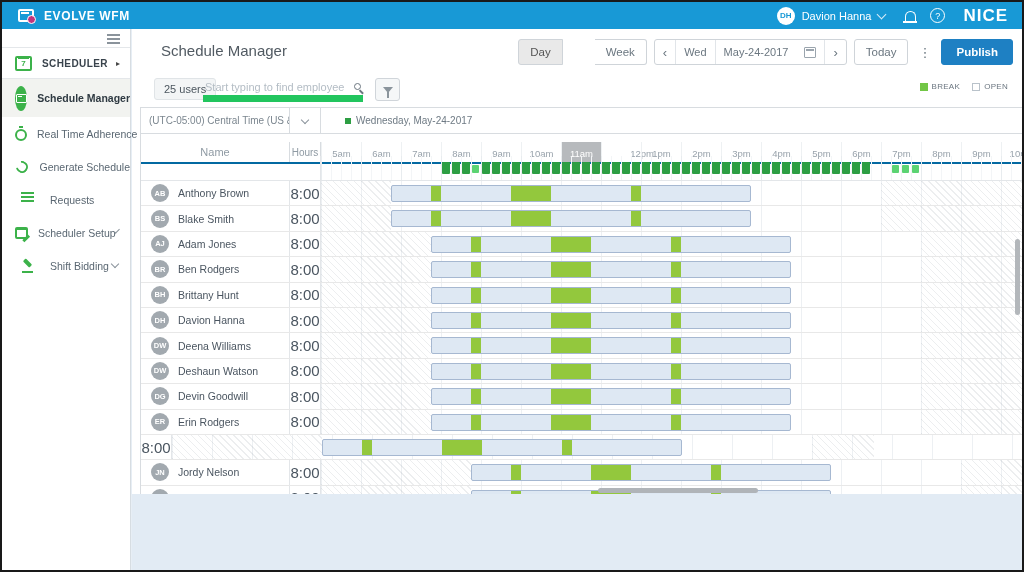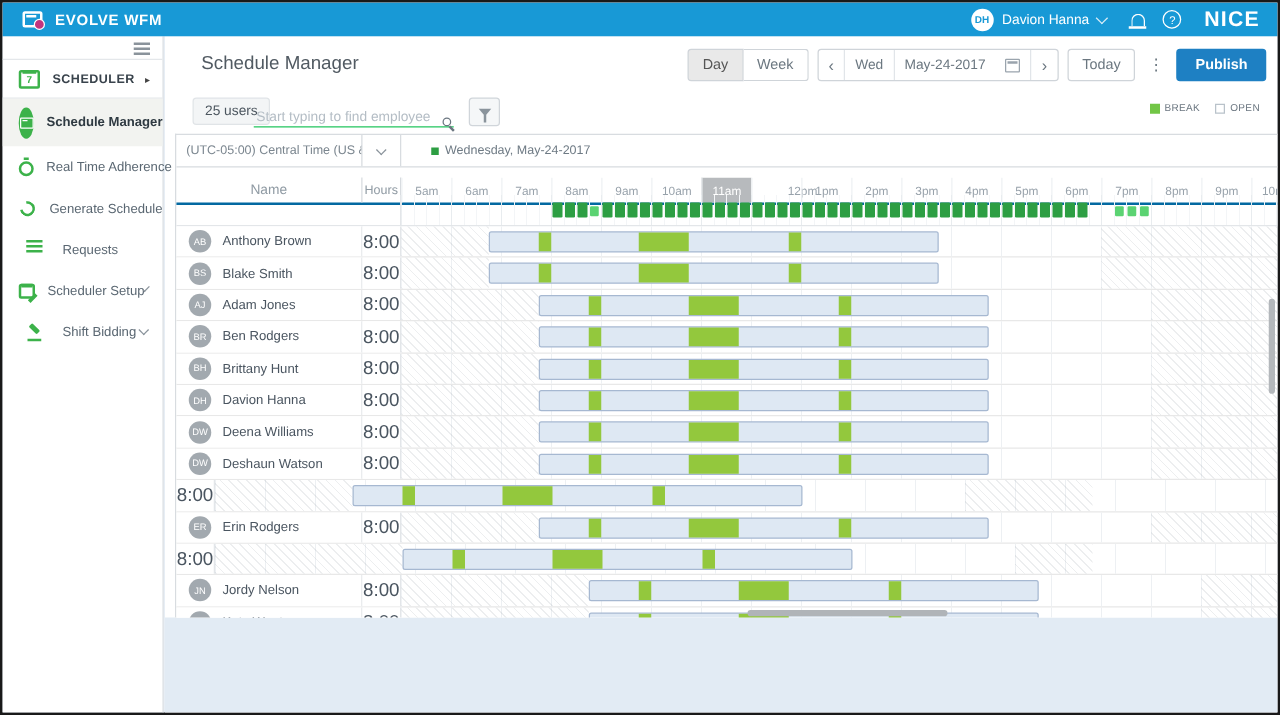--- a/index.html
+++ b/index.html
@@ -55,39 +55,39 @@
   
   .main{position:absolute;top:27px;left:130px;right:0;bottom:0;background:#fff;}
   .footer-strip{position:absolute;left:0;right:0;top:465px;bottom:0;background:#e2ebf4;}
   .page-title{position:absolute;left:29px;top:13px;font-size:15px;color:#515a62;}
 
   
   .controls{position:absolute;top:10px;right:9px;display:flex;align-items:center;gap:7px;}
   .btn{height:26px;border:1px solid #cfd4d9;background:#fff;border-radius:3px;color:#6b7780;font-size:11.5px;
        display:flex;align-items:center;justify-content:center;padding:0 11px;cursor:pointer;}
   .seg{display:flex;}
-  .seg .btn{border-radius:0;border-left-width:0;}
+  .seg .btn{border-radius:0;border-left-width:0;margin-left:32px;}
   .seg .btn:first-child{border-radius:3px 0 0 3px;border-left-width:1px;}
   .seg .btn:last-child{border-radius:0 3px 3px 0;}
   .btn.active{background:#e9e9e9;color:#555;}
   .navgrp{display:flex;height:26px;border:1px solid #cfd4d9;border-radius:3px;background:#fff;align-items:stretch;}
   .navgrp>div{display:flex;align-items:center;padding:0 8px;color:#6b7780;}
   .navgrp .divl{border-left:1px solid #e1e5e9;}
   .nav-arrow{font-size:13px;color:#6b7780;cursor:pointer;}
   .dow{color:#a7b0b8;font-size:11px;}
   .datetxt{color:#555e66;font-size:11px;}
   .ic-cal-sm{width:12px;height:11px;border:1.5px solid #9aa4ad;border-radius:1px;position:relative;cursor:pointer;}
   .ic-cal-sm:before{content:"";position:absolute;top:1px;left:1px;right:1px;height:2px;background:#9aa4ad;}
   .kebab{font-size:13px;color:#6b7780;padding:0 3px;cursor:pointer;}
   .btn-publish{background:#1e80c3;border-color:#1e80c3;color:#fff;font-weight:bold;padding:0 14px;}
 
   
   .users-chip{position:absolute;left:22px;top:49px;height:22px;background:#f3f5f6;border:1px solid #e0e4e7;border-radius:3px;
               font-size:11px;color:#4c565f;display:flex;align-items:center;padding:0 9px;}
-  .search-wrap{position:absolute;left:71px;top:49px;width:160px;border-bottom:1px solid #22c55e;height:24px;display:flex;align-items:flex-end;}
+  .search-wrap{position:absolute;left:71px;top:49px;width:160px;border-bottom:7px solid #22c55e;height:24px;display:flex;align-items:center;}
   .search-wrap input{border:none;outline:none;flex:1;font-size:11px;color:#4c565f;font-family:inherit;background:transparent;}
   .search-wrap input::placeholder{color:#b4bdc5;}
   .ic-search{width:7px;height:7px;border:1.5px solid #6b7680;border-radius:50%;position:relative;margin-right:2px;}
   .ic-search:after{content:"";position:absolute;right:-4px;bottom:-3px;width:5px;height:1.5px;background:#6b7680;transform:rotate(45deg);}
   .filter-btn{position:absolute;left:243px;top:49px;width:25px;height:23px;border:1px solid #d0d5da;background:#f5f7f8;border-radius:3px;
               display:flex;align-items:center;justify-content:center;cursor:pointer;}
   .ic-funnel{width:0;height:0;border-left:5px solid transparent;border-right:5px solid transparent;border-top:6px solid #8a949c;position:relative;}
   .ic-funnel:after{content:"";position:absolute;left:-1px;top:-1px;width:2px;height:6px;background:#8a949c;}
   .legend{position:absolute;right:14px;top:53px;display:flex;align-items:center;gap:12px;}
   .legend .item{display:flex;align-items:center;gap:4px;font-size:8px;color:#6b7680;letter-spacing:.3px;}
@@ -114,21 +114,21 @@
   .cov-spacer{width:180px;border-right:1px solid #e3e6e9;}
   .cov-area{position:relative;flex:1;overflow:hidden;
      background-image:repeating-linear-gradient(to right,#e8ecef 0,#e8ecef 1px,transparent 1px,transparent 40px),
                       repeating-linear-gradient(to right,#f3f5f7 0,#f3f5f7 1px,transparent 1px,transparent 10px);}
   .cov-sq{position:absolute;top:6px;width:8px;height:12px;border-radius:1px;}
   .cov-sq.light{top:9px;width:7px;height:8px;}
   
   .rows{position:absolute;left:0;top:73px;width:882px;height:314px;overflow:hidden;}
   .erow{position:relative;height:25.4px;border-bottom:1px solid #e8e8e8;display:flex;}
   .cell-name{width:149px;border-right:1px solid #e3e6e9;display:flex;align-items:center;padding-left:10px;gap:9px;cursor:pointer;background:#fff;}
-  .avatar{width:18px;height:18px;border-radius:50%;background:#a2a9af;color:#fff;font-size:7.5px;font-weight:normal;
+  .avatar{width:18px;height:18px;border-radius:50%;background:#a2a9af;color:#fff;font-size:7.5px;font-weight:bold;
           display:flex;align-items:center;justify-content:center;flex:none;}
   .ename{font-size:10.5px;color:#4a5560;white-space:nowrap;}
   .cell-hours{width:31px;border-right:1px solid #e3e6e9;display:flex;align-items:center;justify-content:center;font-size:15px;color:#4a5560;background:#fff;}
   .cell-tl{position:relative;flex:1;overflow:hidden;
      background-image:repeating-linear-gradient(to right,#edf0f3 0,#edf0f3 1px,transparent 1px,transparent 40px);}
   .hatch{position:absolute;top:0;bottom:0;
      background-image:repeating-linear-gradient(45deg,rgba(125,135,145,.14) 0,rgba(125,135,145,.14) 1px,transparent 1px,transparent 5px);}
   .bar{position:absolute;top:4px;height:17px;background:#dee8f3;border:1px solid #a6b8d1;border-radius:2px;cursor:pointer;}
   .gblock{position:absolute;top:0;bottom:0;background:#93c83d;cursor:pointer;}
   
@@ -455,20 +455,24 @@
               <div class="hatch" style="left: 0px; width: 110px;"></div>
               <div class="hatch" style="left: 600px; width: 102px;"></div>
               <div class="bar" style="left: 110px; width: 360px;">
                 <div class="gblock" style="left: 39px; width: 10px;"></div>
                 <div class="gblock" style="left: 119px; width: 40px;"></div>
                 <div class="gblock" style="left: 239px; width: 10px;"></div>
               </div>
             </div>
           </div>
           <div class="erow">
+            <div class="cell-name">
+              <div class="avatar">DG</div>
+              <div class="ename">Devin Goodwill</div>
+            </div>
             <div class="cell-hours">8:00</div>
             <div class="cell-tl">
               <div class="hatch" style="left: 0px; width: 110px;"></div>
               <div class="hatch" style="left: 600px; width: 102px;"></div>
               <div class="bar" style="left: 110px; width: 360px;">
                 <div class="gblock" style="left: 39px; width: 10px;"></div>
                 <div class="gblock" style="left: 119px; width: 40px;"></div>
                 <div class="gblock" style="left: 239px; width: 10px;"></div>
               </div>
             </div>

